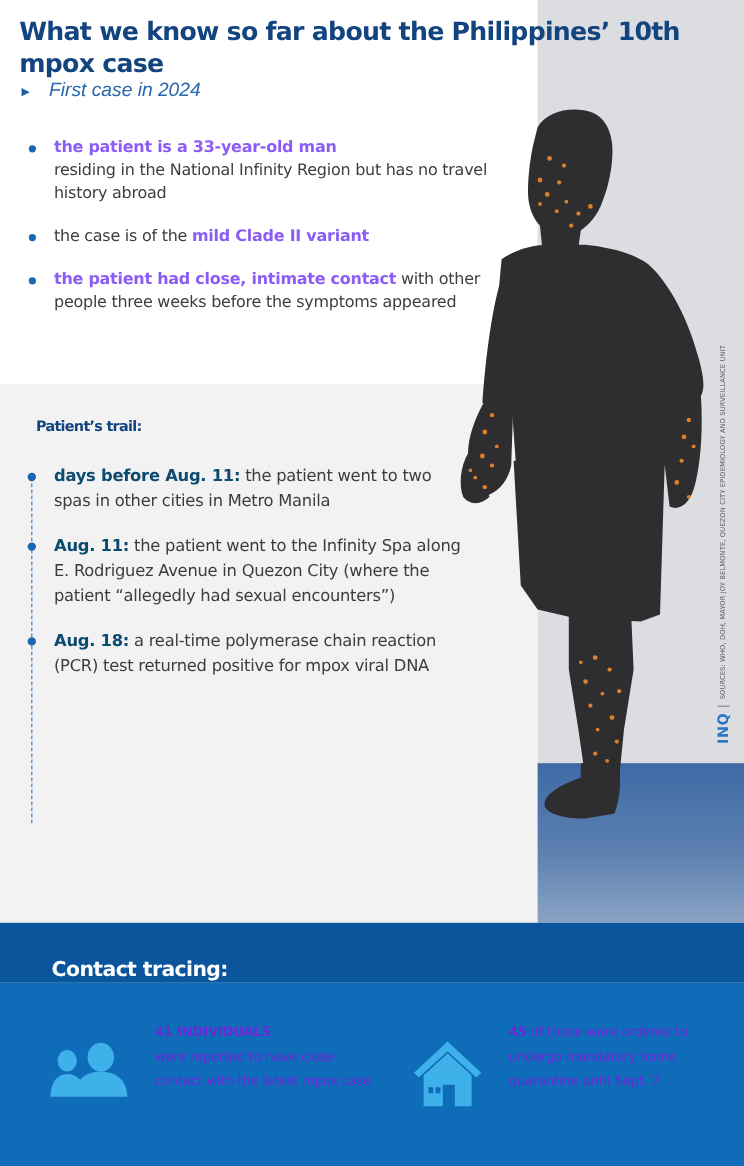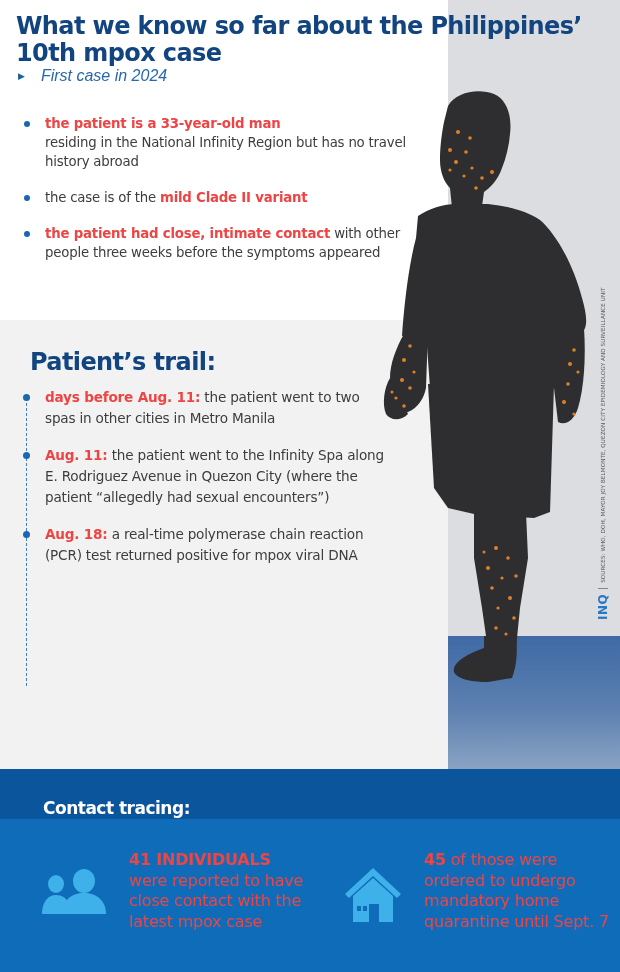--- a/index.html
+++ b/index.html
@@ -15,61 +15,61 @@
     .bg-floor {
       position: absolute; left: 448px; top: 636px; width: 172px; height: 133px;
       background: linear-gradient(180deg, #3f6aa5 0%, #5c80b0 55%, #8aa3c4 100%);
     }
     .band-dark { position: absolute; left: 0; top: 769px; width: 620px; height: 50px; background: #0b559d; }
     .band-light { position: absolute; left: 0; top: 819px; width: 620px; height: 153px; background: #0f6cb8; }
 
     .title {
       position: absolute; left: 16px; top: 13px; width: 600px; margin: 0;
       font-family: "DejaVu Sans", sans-serif; font-weight: bold;
-      font-size: 24px; line-height: 27px; color: #12447f; letter-spacing: -0.6px;
+      font-size: 21px; line-height: 27px; color: #12447f; letter-spacing: -0.6px;
     }
     .subtitle {
       position: absolute; left: 18px; top: 67px; display: flex; align-items: center;
       font-family: "Liberation Sans", sans-serif; font-style: italic; font-size: 16px; color: #2667ad;
     }
     .subtitle .tri { font-size: 9px; color: #1f5ea4; margin-right: 16px; font-style: normal; }
 
     .facts { position: absolute; left: 22px; top: 114px; width: 400px; }
     .fact { position: relative; padding-left: 23px; margin-bottom: 17px; font-size: 13.3px; line-height: 19px; color: #3d3d3d; letter-spacing: -0.2px; }
     .fact .dot { position: absolute; left: 2px; top: 7px; width: 6px; height: 6px; border-radius: 50%; background: #1a66b0; }
-    .fact b { color: #ef4444; }
+    .fact b { color: #8b5cf6; }
 
     .trail-title {
       position: absolute; left: 30px; top: 348px; margin: 0;
-      font-family: "DejaVu Sans", sans-serif; font-weight: bold; font-size: 24px; color: #12447f; letter-spacing: -0.6px;
+      font-family: "DejaVu Sans", sans-serif; font-weight: bold; font-size: 12px; color: #12447f; letter-spacing: -0.6px;
     }
     .trail { position: absolute; left: 22px; top: 387px; width: 370px; }
     .trail-line {
       position: absolute; left: 26px; top: 398px; height: 288px; width: 0;
       border-left: 1.5px dashed #3f7fc0;
     }
     .trail-item { position: relative; padding-left: 23px; margin-bottom: 16px; font-size: 13.6px; line-height: 21px; color: #3d3d3d; letter-spacing: -0.2px; }
     .trail-item .dot { position: absolute; left: 1px; top: 7px; width: 7px; height: 7px; border-radius: 50%; background: #1a66b0; }
-    .trail-item b { color: #ef4444; }
+    .trail-item b { color: #0c4a6e; }
 
     .credit {
       position: absolute; left: 596px; top: 620px; transform: rotate(-90deg); transform-origin: 0 0;
       white-space: nowrap; display: flex; align-items: center;
     }
     .credit .inq { font-family: "DejaVu Sans", sans-serif; font-weight: bold; font-size: 12px; color: #2a77c4; letter-spacing: 0.5px; }
     .credit .sep { display: inline-block; width: 1px; height: 10px; background: #888; margin: 0 5px; }
     .credit .src { font-size: 5.6px; color: #5b5b5b; letter-spacing: 0.1px; }
 
     .figure { position: absolute; left: 378px; top: 88px; width: 220px; height: 600px; }
 
     .ct-title {
       position: absolute; left: 26px; top: 781px; margin: 17px;
       font-family: "DejaVu Sans", sans-serif; font-weight: bold; font-size: 17px; color: #ffffff; letter-spacing: -0.5px;
     }
-    .ct-block { position: absolute; color: #ef4444; font-size: 16px; line-height: 20.5px; letter-spacing: -0.2px; }
+    .ct-block { position: absolute; color: #6d28d9; font-size: 11px; line-height: 20.5px; letter-spacing: -0.2px; }
     .ct-block b { font-weight: bold; }
     .ct-icon { position: absolute; }
   </style>
 </head>
 <body>
 
 <div class="bg-top"></div>
 <div class="bg-right"></div>
 <div class="bg-trail"></div>
 <div class="bg-floor"></div>

